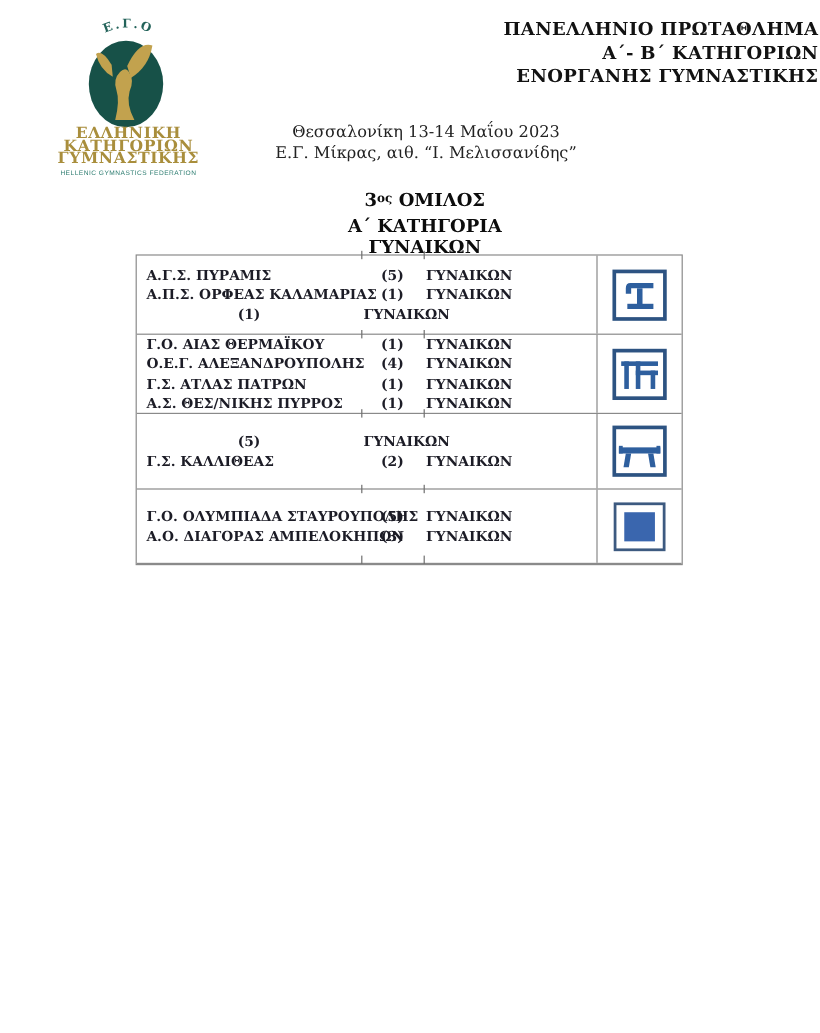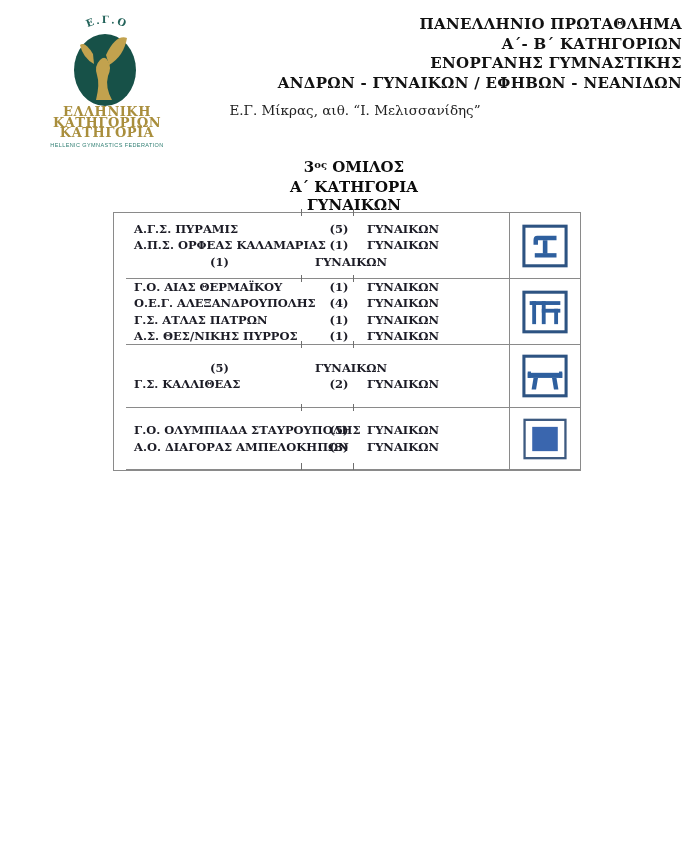--- a/index.html
+++ b/index.html
@@ -19,21 +19,21 @@
   
   .hdr{position:absolute;left:28px;top:15px;width:654px;text-align:right;
        font-weight:bold;font-size:15px;line-height:19.5px;color:#121212;letter-spacing:.3px;}
   .event{position:absolute;left:28px;top:101px;width:654px;text-align:center;
        font-size:13.5px;line-height:18px;color:#222;}
   .sect{position:absolute;left:22px;top:158px;width:664px;text-align:center;
        font-weight:bold;font-size:15px;line-height:18px;color:#0c0c0c;}
   .sect .sup{font-size:10px;position:relative;top:-4.5px;}
 
   
-  .tbl{position:absolute;left:113px;top:212px;width:454px;border:1px solid #8a8a8a;background:#fff;padding-left:12px;}
+  .tbl{position:absolute;left:113px;top:212px;width:454px;border:1px solid #8a8a8a;background:#fff;}
   .grow{display:flex;border-bottom:1px solid #8a8a8a;}
   .grow:last-child{border-bottom:none;}
   .clubs{width:383px;display:flex;flex-direction:column;justify-content:center;}
   .club-line{display:grid;grid-template-columns:187px 52px 1fr;
        font-weight:bold;font-size:11.5px;line-height:16.5px;color:#1c1c26;}
   .club-name{padding-left:8px;white-space:nowrap;}
   .club-count{text-align:center;}
   .club-cat{text-align:left;padding-left:2px;}
   .appcell{flex:1;border-left:1px solid #8a8a8a;display:flex;align-items:center;justify-content:center;}
   .h65{height:65px;} .h64{height:65px;justify-content:flex-end;} .h62{height:62px;} .h61{height:61px;}
@@ -57,32 +57,32 @@
       </text>
       <ellipse cx="63" cy="62" rx="31" ry="36" fill="#175148"></ellipse>
       <g fill="#c2a24e">
         <path d="M51,46 Q43,33 38,37 Q41,50 52,56 Z"></path>
         <path d="M64,47 Q74,26 85,30 Q82,48 67,57 Z"></path>
         <path d="M54,92 Q58,76 55,67 Q52,58 58,52 Q63,47 66,53 Q70,59 66,68 Q63,79 70,92 Z"></path>
       </g>
     </svg>
     <div class="logo-org">ΕΛΛΗΝΙΚΗ</div>
     <div class="logo-org">ΚΑΤΗΓΟΡΙΩΝ</div>
-    <div class="logo-org">ΚΑΤΗΓΟΡΙΑ</div>
+    <div class="logo-org">ΓΥΜΝΑΣΤΙΚΗΣ</div>
     <div class="logo-sub">HELLENIC GYMNASTICS FEDERATION</div>
   </div>
 
   <div class="hdr">
     <div>ΠΑΝΕΛΛΗΝΙΟ ΠΡΩΤΑΘΛΗΜΑ</div>
     <div>Α΄- Β΄ ΚΑΤΗΓΟΡΙΩΝ</div>
     <div>ΕΝΟΡΓΑΝΗΣ ΓΥΜΝΑΣΤΙΚΗΣ</div>
-    <div>ΑΝΔΡΩΝ - ΓΥΝΑΙΚΩΝ / ΕΦΗΒΩΝ - ΝΕΑΝΙΔΩΝ</div>
   </div>
 
   <div class="event">
+    <div>Θεσσαλονίκη 13-14 Μαΐου 2023</div>
     <div>Ε.Γ. Μίκρας, αιθ. “Ι. Μελισσανίδης”</div>
   </div>
 
   <div class="sect">
     <div><span>3</span><span class="sup">ος</span><span> ΟΜΙΛΟΣ</span></div>
     <div>Α΄ ΚΑΤΗΓΟΡΙΑ</div>
     <div>ΓΥΝΑΙΚΩΝ</div>
   </div>
 
   <div class="tbl">

